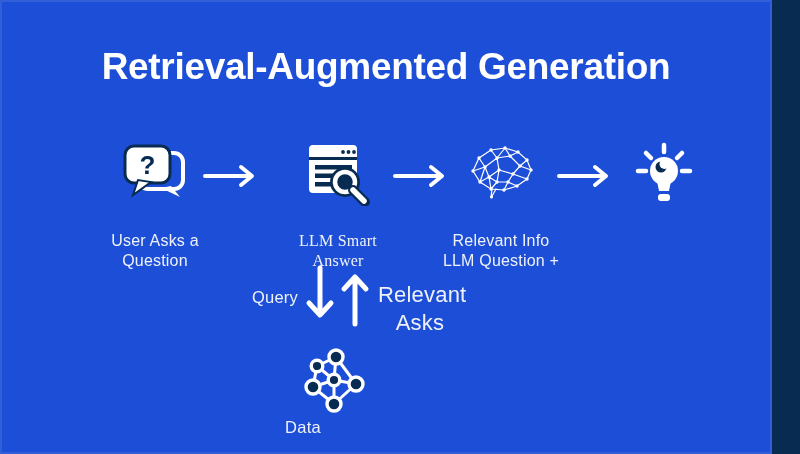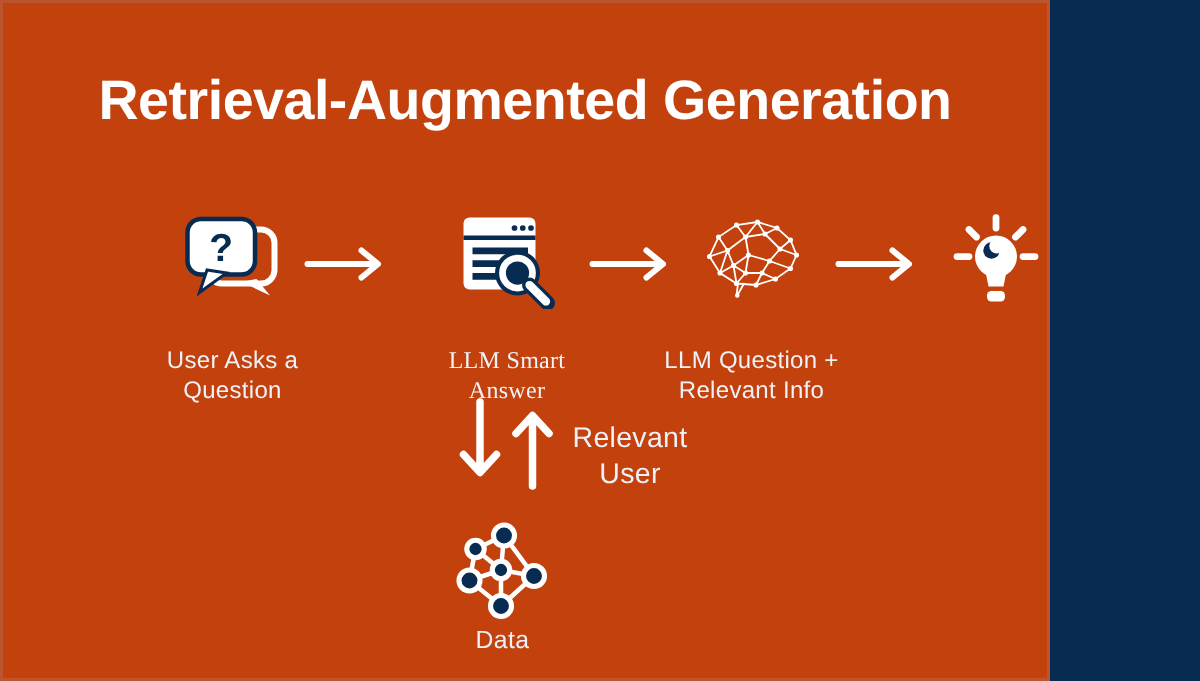--- a/index.html
+++ b/index.html
@@ -1,20 +1,20 @@
 <!DOCTYPE html>
 <html><head>
 <meta charset="utf-8">
 <style>
   html, body { margin: 0; padding: 0; background: #082b52; }
   .canvas {
     position: relative;
-    width: 700px;
+    width: 772px;
     height: 454px;
-    background: #c2410c;
+    background: #1d4ed8;
     overflow: hidden;
     font-family: "Liberation Sans", "DejaVu Sans", sans-serif;
     box-shadow: inset 0 0 0 2px rgba(150,175,210,0.18);
   }
   .title {
     position: absolute;
     top: 46px; left: 0; right: 0;
     text-align: center;
     color: #ffffff;
     font-size: 37px;
@@ -47,27 +47,26 @@
   .query-label {
     position: absolute;
     left: 218px; top: 288px; width: 80px;
     text-align: right;
     color: #eef2f8; font-size: 16.5px; letter-spacing: 0.2px;
   }
   .relevant-label {
     position: absolute;
     left: 378px; top: 281px; width: 84px;
     text-align: center;
-    color: #eef2f8; font-size: 19px; line-height: 1.25; letter-spacing: 0.2px;
+    color: #eef2f8; font-size: 22px; line-height: 1.25; letter-spacing: 0.2px;
   }
   .data-icon-wrap { position: absolute; left: 303px; top: 346px; }
   .data-label {
     position: absolute;
     left: 285px; top: 418px; width: 100px;
-    text-align: center;
     color: #eef2f8; font-size: 16.5px; letter-spacing: 0.3px;
   }
 </style>
 </head>
 <body>
 
 <div class="canvas">
 
   <div class="title">Retrieval-Augmented Generation</div>
 
@@ -156,22 +155,22 @@
             <circle cx="45" cy="29" r="1.7"></circle>
             <circle cx="31" cy="25" r="1.7"></circle>
           <circle cx="21" cy="32" r="1.7"></circle>
             <circle cx="40" cy="37" r="1.7"></circle>
             <circle cx="29" cy="37" r="1.7"></circle>
           <circle cx="23.5" cy="52" r="1.5"></circle>
         </g>
       </svg>
     </div>
     <div class="stage-label">
+      <div>Relevant Info</div>
       <div>LLM Question +</div>
-      <div>Relevant Info</div>
     </div>
   </div>
 
   <svg class="h-arrow" style="left:556px;" width="56" height="26" viewBox="0 0 56 26">
     <path d="M3 13 H49 M39 4 L50 13 L39 22" stroke="#ffffff" stroke-width="4" fill="none" stroke-linecap="round" stroke-linejoin="round"></path>
   </svg>
 
   <div class="stage" style="left:594px; width:140px;">
     <div class="icon-box">
       <svg width="62" height="64" viewBox="0 0 62 64">
@@ -191,24 +190,25 @@
     </div>
   </div>
 
   <svg class="v-arrows" width="70" height="62" viewBox="0 0 70 62">
     <g stroke="#ffffff" stroke-width="5" fill="none" stroke-linecap="round" stroke-linejoin="round">
       <path d="M17 3 V48 M6 38 L17 50 L28 38"></path>
       <path d="M52 59 V14 M41 24 L52 12 L63 24"></path>
     </g>
   </svg>
 
+  <div class="query-label">Query</div>
 
   <div class="relevant-label">
     <div>Relevant</div>
-    <div>User</div>
+    <div>Asks</div>
   </div>
 
   <div class="data-icon-wrap">
     <svg width="62" height="70" viewBox="0 0 62 70">
       <g stroke="#ffffff" stroke-width="3" stroke-linecap="round">
         <path d="M33 11 L14 20"></path>
         <path d="M33 11 L31 34"></path>
         <path d="M33 11 L53 38"></path>
         <path d="M14 20 L31 34"></path>
         <path d="M14 20 L10 41"></path>

